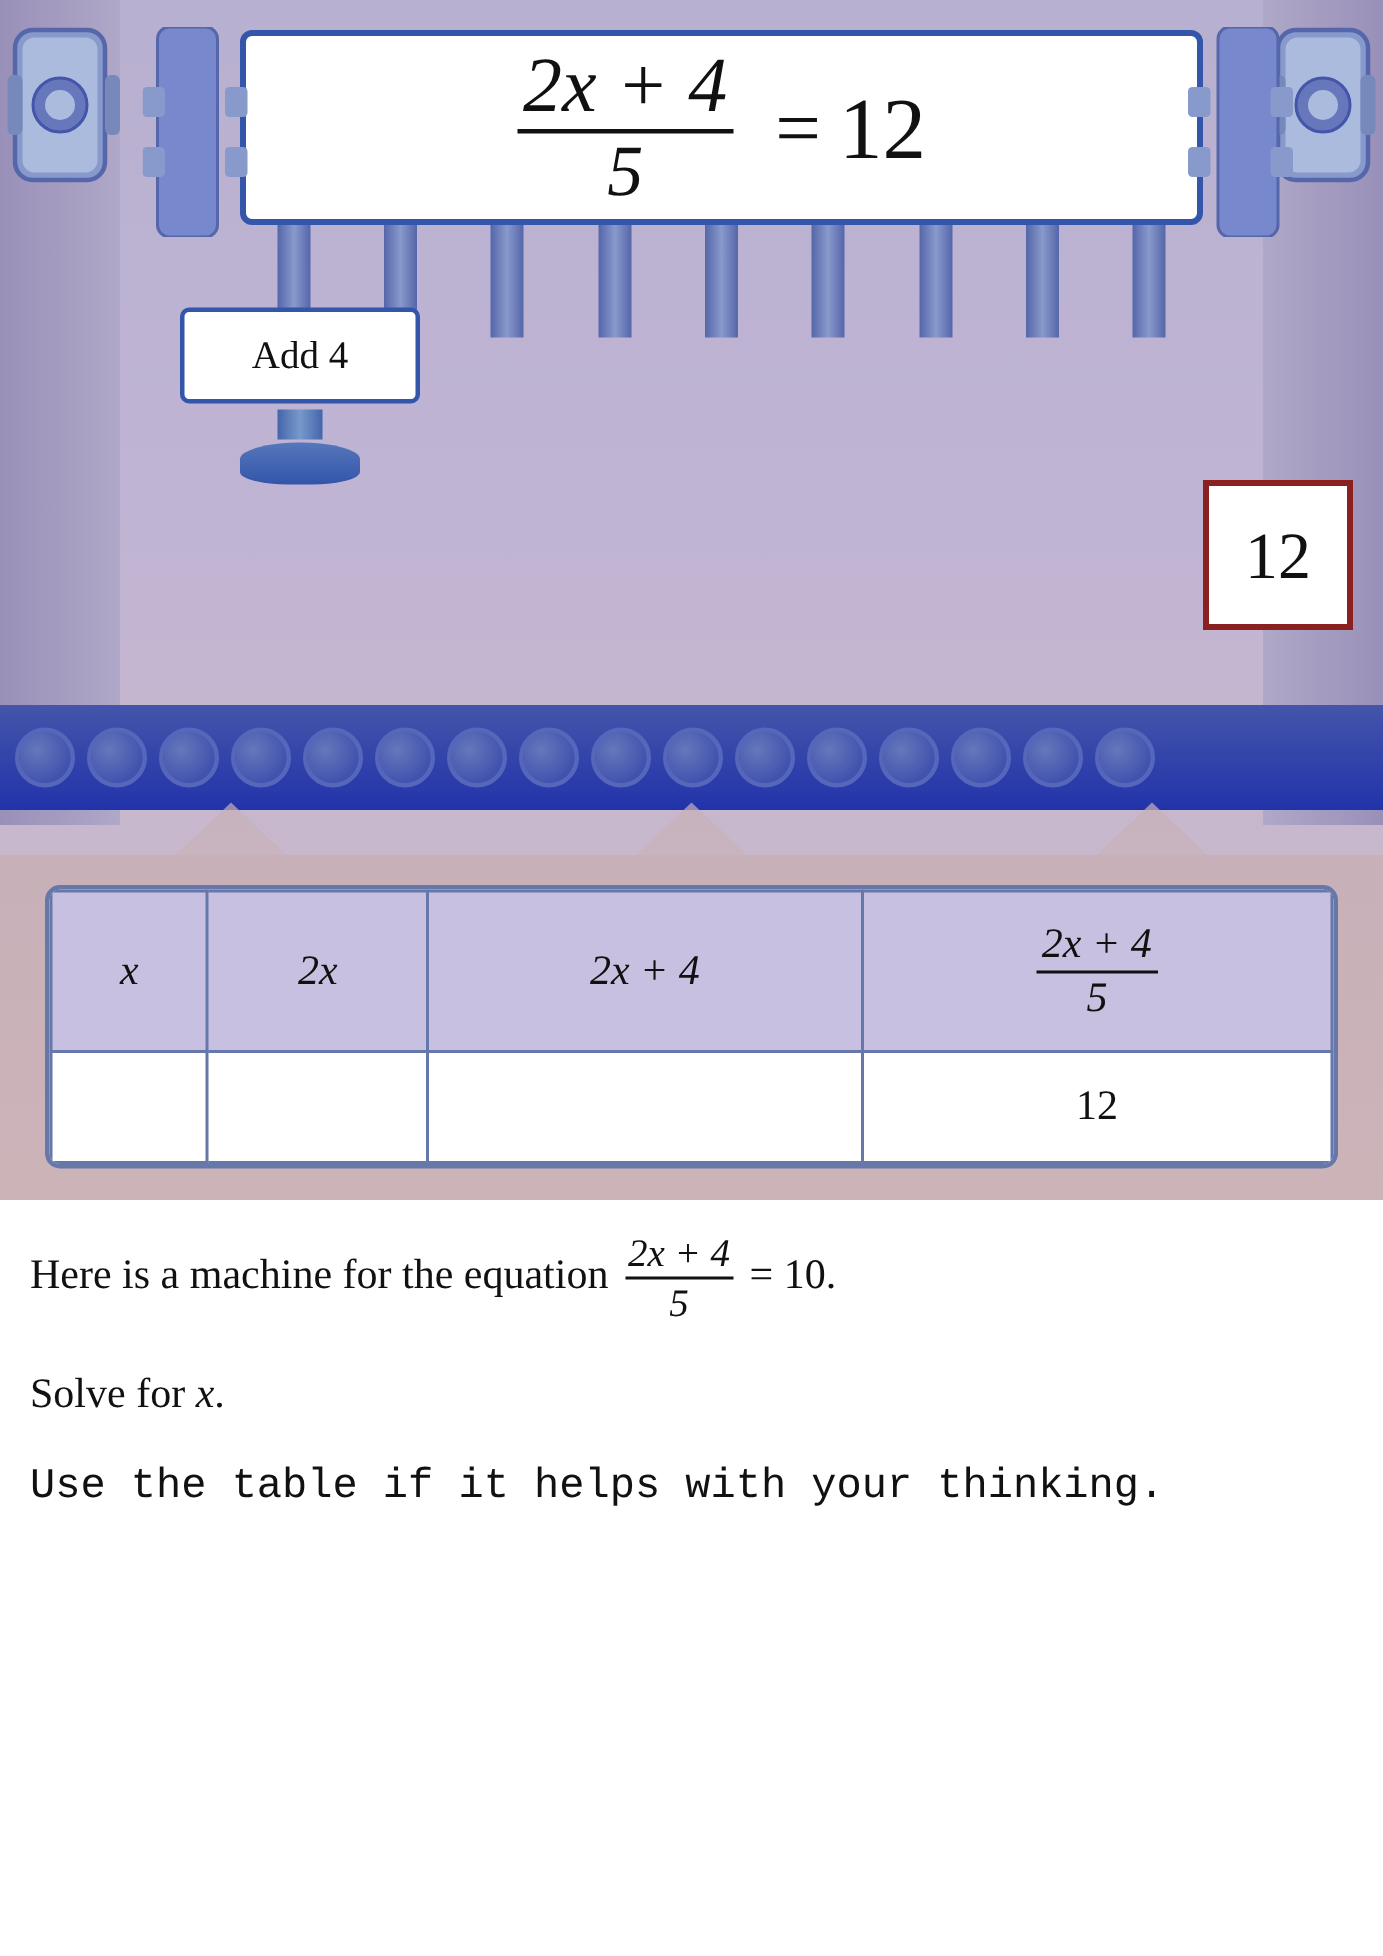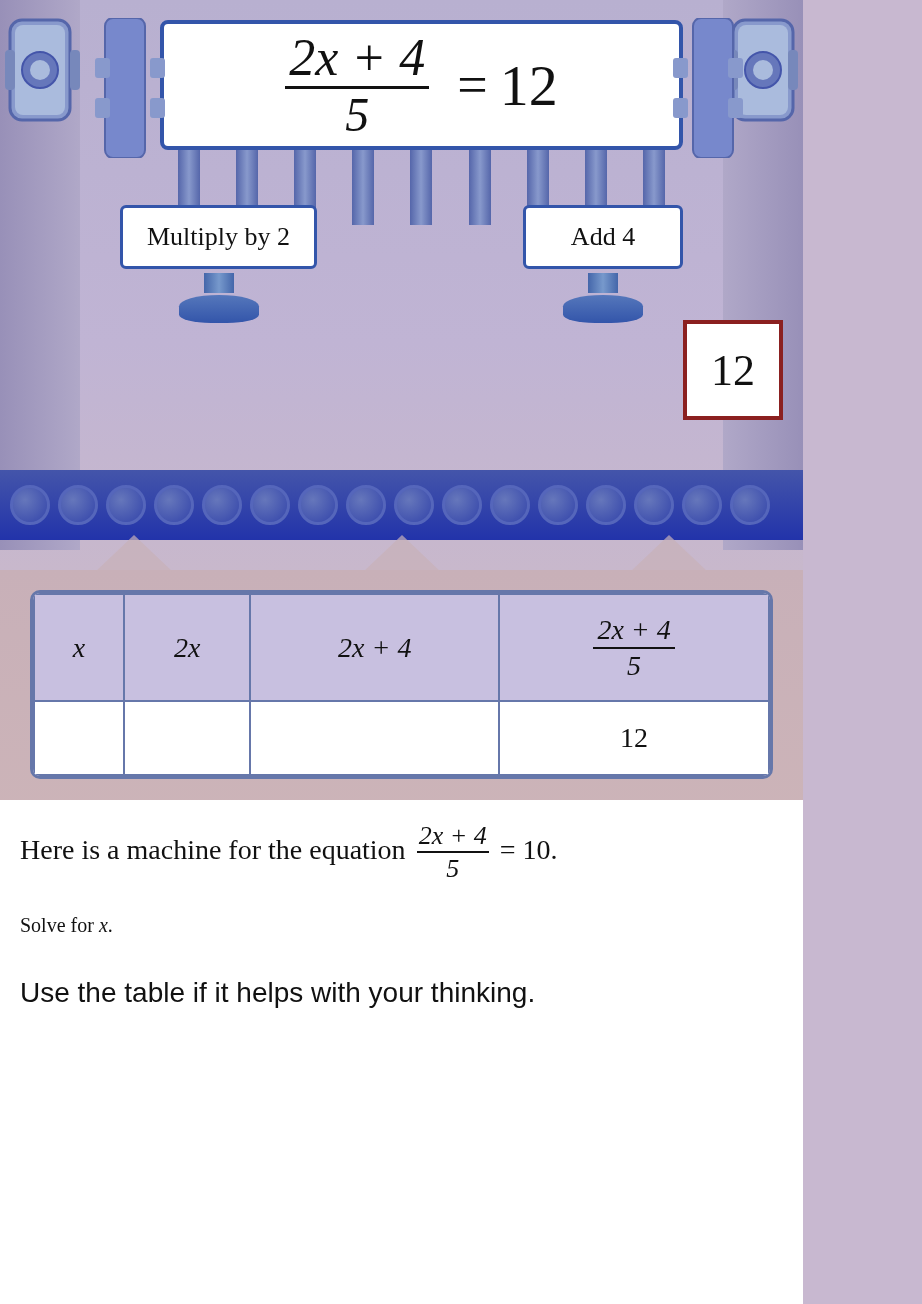--- a/index.html
+++ b/index.html
@@ -6,21 +6,21 @@
 
     body {
       width: 922px;
       min-height: 1304px;
       font-family: Georgia, 'Times New Roman', serif;
       background: #c8b8d0;
       overflow-x: hidden;
     }
 
     .scene {
-      width: 803px;
+      width: 922px;
       min-height: 1304px;
       position: relative;
       background: linear-gradient(180deg, #b0a8c8 0%, #c8b0b8 40%, #d4a898 55%, #c8b0b8 100%);
     }
 
     .bg-side-left {
       position: absolute;
       top: 0; left: 0;
       width: 80px;
       height: 550px;
@@ -325,29 +325,29 @@
 
     .text-line .inline-fraction .den {
       padding: 0 2px;
       font-size: 26px;
       font-style: italic;
       line-height: 1.2;
     }
 
     .solve-line {
       margin-top: 30px;
-      font-size: 20px;
+      font-size: 28px;
       font-family: Georgia, serif;
       color: #111;
     }
 
     .use-line {
-      margin-top: 40px;
+      margin-top: 30px;
       font-size: 28px;
-      font-family: Liberation Sans, sans-serif;
+      font-family: Liberation Mono, monospace;
       color: #111;
     }
 
     
     .svg-deco {
       position: absolute;
     }
 
     
     .bg-lower {
@@ -438,27 +438,20 @@
     <div class="pipe"></div>
     <div class="pipe"></div>
     <div class="pipe"></div>
     <div class="pipe"></div>
     <div class="pipe"></div>
     <div class="pipe"></div>
     <div class="pipe"></div>
   </div>
 
   <div class="ops-row">
-    <div class="op-box-wrapper">
-      <div class="op-box">Multiply by 2</div>
-      <div class="monitor-stand">
-        <div class="monitor-neck"></div>
-        <div class="monitor-base"></div>
-      </div>
-    </div>
     <div class="op-box-wrapper">
       <div class="op-box">Add 4</div>
       <div class="monitor-stand">
         <div class="monitor-neck"></div>
         <div class="monitor-base"></div>
       </div>
     </div>
   </div>
 
   <div class="result-box">

